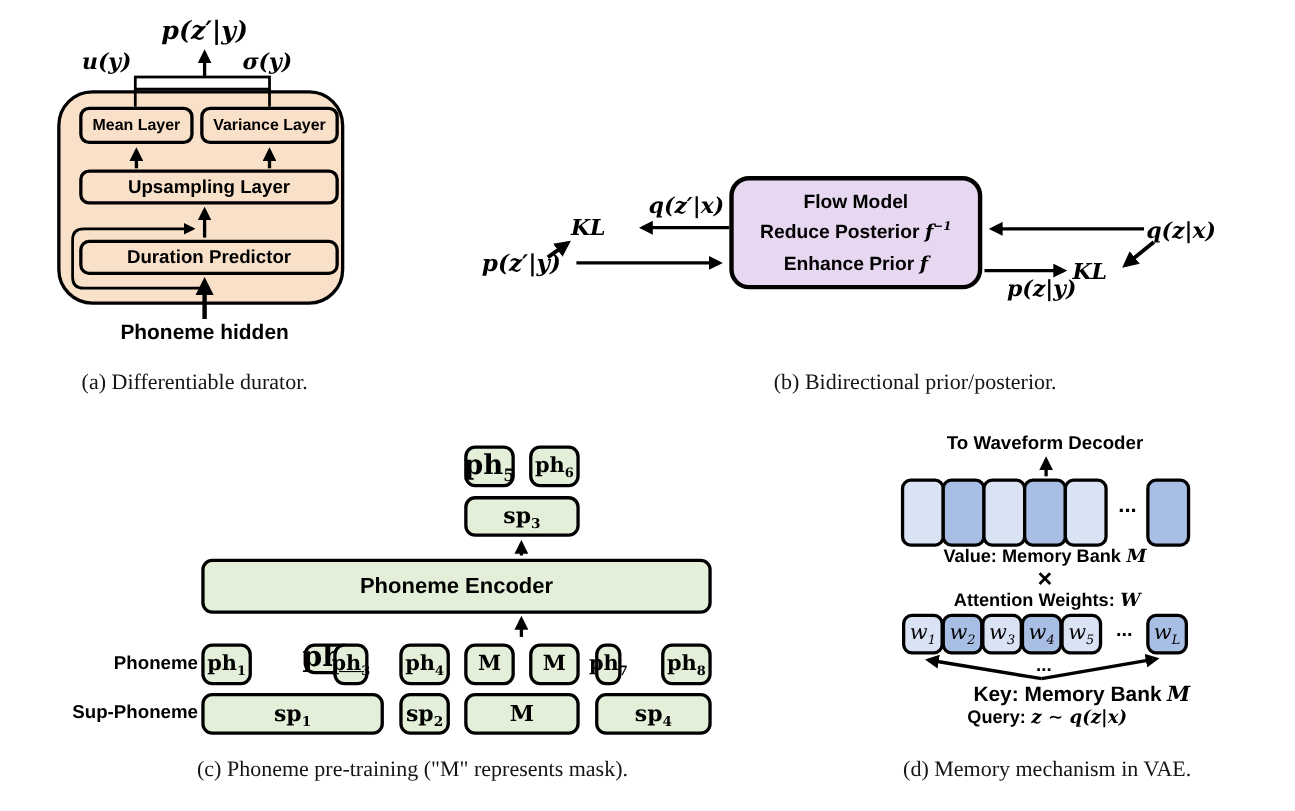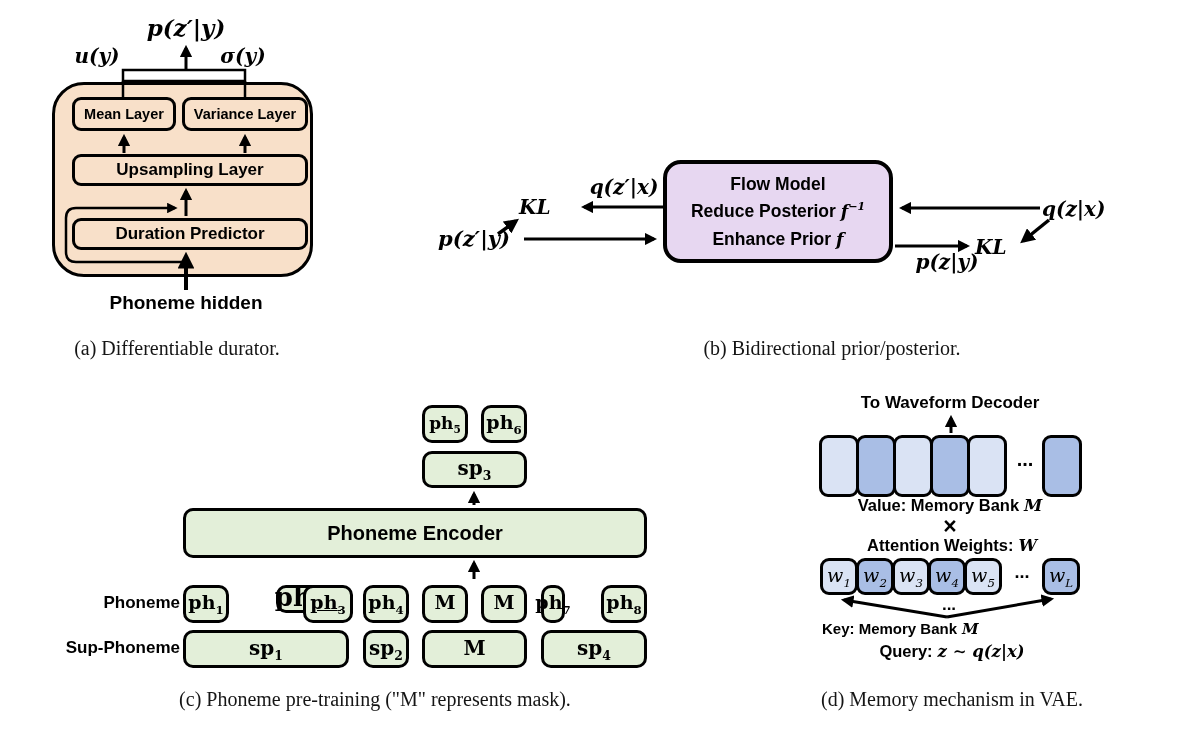--- a/index.html
+++ b/index.html
@@ -82,21 +82,21 @@
   <div class="abs mbi" style="left:519px;top:195px;width:52px;font-size:20px;">KL</div>
   <div class="abs mbi" style="left:582px;top:175px;width:84px;text-align:center;font-size:20px;">q(z′|x)</div>
   <div class="abs mbi" style="left:1042px;top:197px;width:80px;font-size:20px;">q(z|x)</div>
   <div class="abs mbi" style="left:975px;top:235px;width:46px;font-size:20px;">KL</div>
   <div class="abs mbi" style="left:912px;top:250px;width:70px;text-align:center;font-size:20px;">p(z|y)</div>
 
   <div class="caption" style="left:632px;top:337px;width:400px;">(b) Bidirectional prior/posterior.</div>
 
   <div class="abs" style="left:0;top:380px;width:700px;height:300px;">
 
-    <div class="bx green mb" style="left:422px;top:25px;width:46px;height:38px;font-size:17px;">
+    <div class="bx green mb" style="left:422px;top:25px;width:46px;height:38px;font-size:25px;">
       <span><span>ph</span><sub>5</sub></span>
     </div>
     <div class="bx green mb" style="left:481px;top:25px;width:46px;height:38px;font-size:19px;">
       <span><span>ph</span><sub>6</sub></span>
     </div>
     <div class="bx green mb" style="left:422px;top:71px;width:105px;height:37px;font-size:20px;">
       <span><span>sp</span><sub>3</sub></span>
     </div>
 
     <div class="bx green" style="left:183px;top:128px;width:464px;height:50px;font-weight:bold;font-size:20px;">
@@ -105,21 +105,21 @@
 
     <div class="sanslabel" style="left:40px;top:213px;width:140px;text-align:right;font-size:17px;">Phoneme</div>
     <div class="sanslabel" style="left:30px;top:258px;width:150px;text-align:right;font-size:17px;">Sup-Phoneme</div>
 
     <div class="bx green mb" style="left:183px;top:205px;width:46px;height:38px;font-size:19px;">
         <span><span>ph</span><sub>1</sub></span>
       </div>
     <div class="bx green mb" style="left:243px;top:205px;width:46px;height:28px;font-size:26px;margin-left:33px;">
         <span><span>ph</span><sub>2</sub></span>
       </div>
-    <div class="bx green mb" style="left:303px;top:205px;width:50px;height:38px;font-size:19px;text-decoration:underline;">
+    <div class="bx green mb" style="left:303px;top:205px;width:32px;height:38px;font-size:19px;text-decoration:underline;">
         <span><span>ph</span><sub>3</sub></span>
       </div>
     <div class="bx green mb" style="left:363px;top:205px;width:46px;height:38px;font-size:19px;">
         <span><span>ph</span><sub>4</sub></span>
       </div>
     <div class="bx green mb" style="left:422px;top:205px;width:46px;height:38px;font-size:19px;">
         <span><span>M</span><sub></sub></span>
       </div>
     <div class="bx green mb" style="left:481px;top:205px;width:46px;height:38px;font-size:19px;">
         <span><span>M</span><sub></sub></span>
@@ -182,21 +182,21 @@
     <div class="bx blite mi" style="left:204px;top:178px;width:38px;height:37px;font-size:19px;align-items:center;">
         <span><span>w</span><sub>5</sub></span>
       </div>
     <div class="abs mb" style="left:244px;top:182px;width:36px;text-align:center;font-size:18px;font-family:'Liberation Sans',sans-serif;font-weight:bold;">...</div>
     <div class="bx bdark mi" style="left:282px;top:178px;width:38px;height:37px;font-size:19px;">
         <span><span>w</span><sub>L</sub></span>
       </div>
 
     <div class="abs mb" style="left:169px;top:215px;width:40px;text-align:center;font-size:17px;font-family:'Liberation Sans',sans-serif;font-weight:bold;">...</div>
 
-    <div class="sanslabel" style="left:62px;top:240px;width:260px;text-align:left;font-size:15px;">
+    <div class="sanslabel" style="left:62px;top:240px;width:260px;text-align:right;font-size:19px;">
       <span>Key: Memory Bank</span><i class="mf">M</i>
     </div>
     <div class="sanslabel" style="left:62px;top:262px;width:260px;text-align:center;font-size:16.5px;">
       <span>Query:</span><i class="mf">z ∼ q(z|x)</i>
     </div>
   </div>
   <div class="caption" style="left:752px;top:688px;width:400px;">(d) Memory mechanism in VAE.</div>
 
   <svg class="overlay" width="1177" height="737" viewBox="0 0 1177 737">
     <defs>

